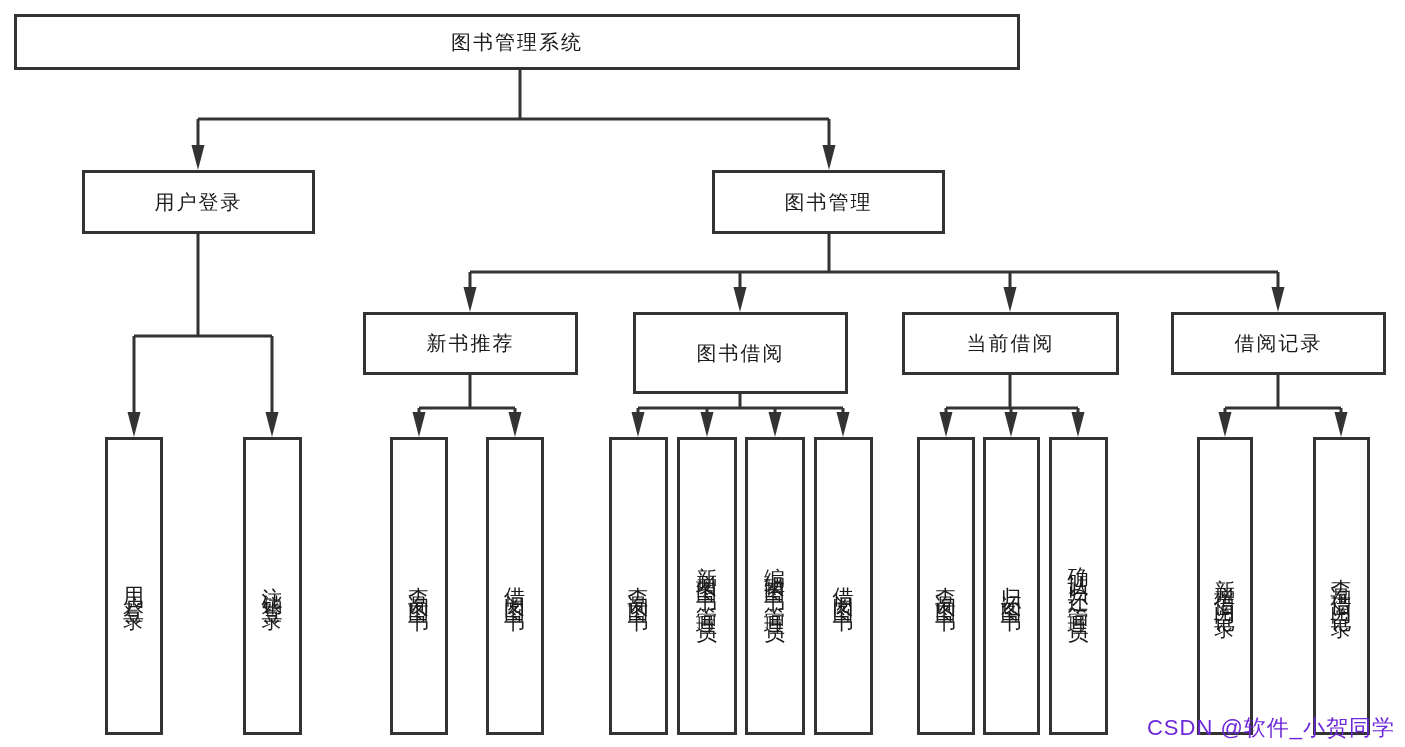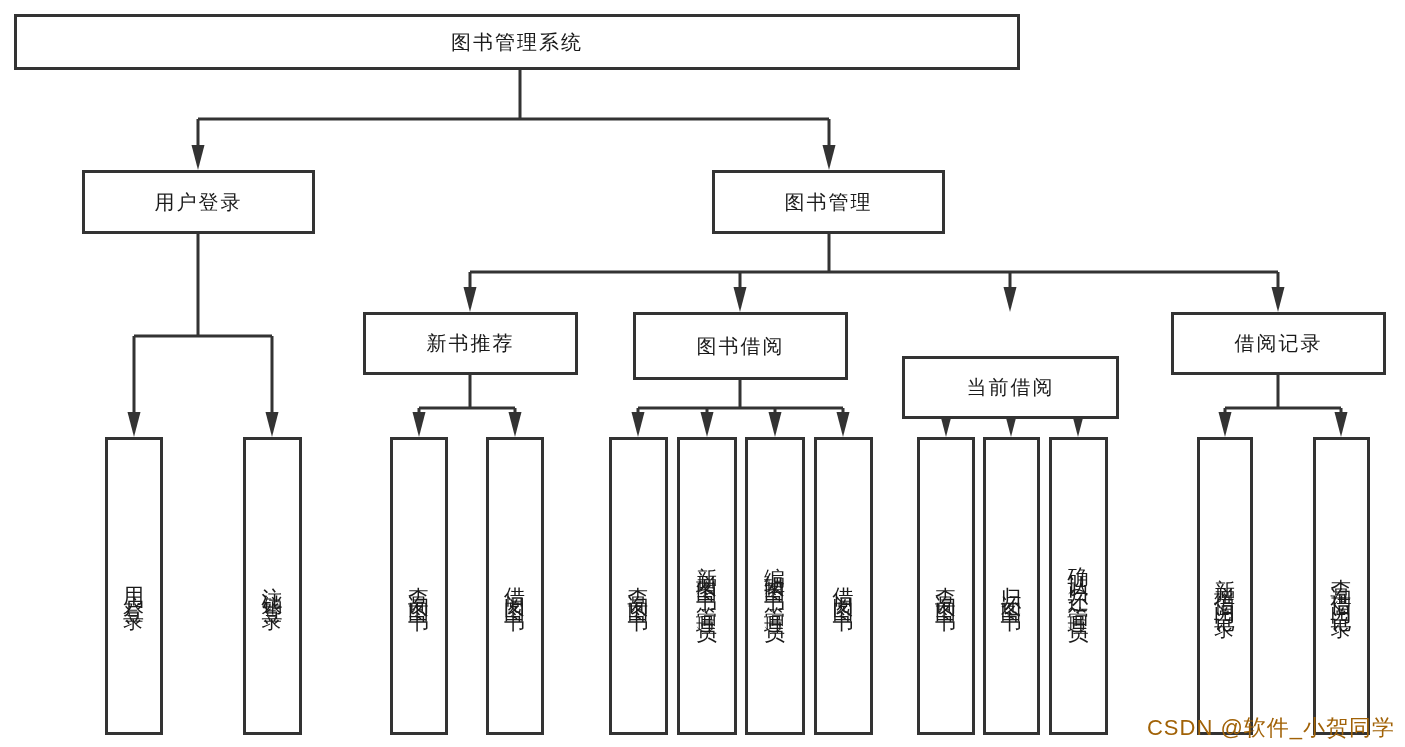--- a/index.html
+++ b/index.html
@@ -14,21 +14,21 @@
     display:flex; align-items:center; justify-content:center;
     color:#1a1a1a; font-size:20px; letter-spacing:2px; white-space:nowrap;
   }
   .leaf {
     writing-mode:vertical-rl; text-orientation:mixed;
     font-size:21px; letter-spacing:8px; line-height:1;
     white-space:normal; padding:6px 0;
   }
   .watermark {
     position:absolute; right:10px; bottom:4px;
-    font-size:22px; color:#a16207; letter-spacing:1px;
+    font-size:22px; color:#6d28d9; letter-spacing:1px;
     font-family:"Liberation Sans","DejaVu Sans",sans-serif;
   }
 </style>
 </head>
 <body>
 
 <div class="canvas">
 
   <svg class="connectors" viewBox="0 0 1405 747" xmlns="http://www.w3.org/2000/svg">
     <g stroke="#333333" stroke-width="3" fill="none">
@@ -62,22 +62,22 @@
       <polygon points="1334.5,412 1347.5,412 1341,437"></polygon>
     </g>
   </svg>
 
   <div class="box" style="left:14px; top:14px; width:1006px; height:56px;">图书管理系统</div>
 
   <div class="box" style="left:82px; top:170px; width:233px; height:64px;">用户登录</div>
   <div class="box" style="left:363px; top:312px; width:215px; height:63px;">新书推荐</div>
 
   <div class="box" style="left:712px; top:170px; width:233px; height:64px;">图书管理</div>
-  <div class="box" style="left:633px; top:312px; width:215px; height:68px;">图书借阅</div>
-  <div class="box" style="left:902px; top:312px; width:217px; height:63px;margin-top:44px;">当前借阅</div>
+  <div class="box" style="left:633px; top:312px; width:215px; height:82px;">图书借阅</div>
+  <div class="box" style="left:902px; top:312px; width:217px; height:63px;">当前借阅</div>
   <div class="box" style="left:1171px; top:312px; width:215px; height:63px;">借阅记录</div>
 
   <div class="box leaf" style="left:105px; top:437px; width:58px; height:298px;">用户登录</div>
   <div class="box leaf" style="left:243px; top:437px; width:59px; height:298px;">注销登录</div>
 
   <div class="box leaf" style="left:390px; top:437px; width:58px; height:298px;">查询图书</div>
   <div class="box leaf" style="left:486px; top:437px; width:58px; height:298px;">借阅图书</div>
 
   <div class="box leaf" style="left:609px; top:437px; width:59px; height:298px;">查询图书</div>
   <div class="box leaf" style="left:677px; top:437px; width:60px; height:298px;">新增图书（管理员）</div>

